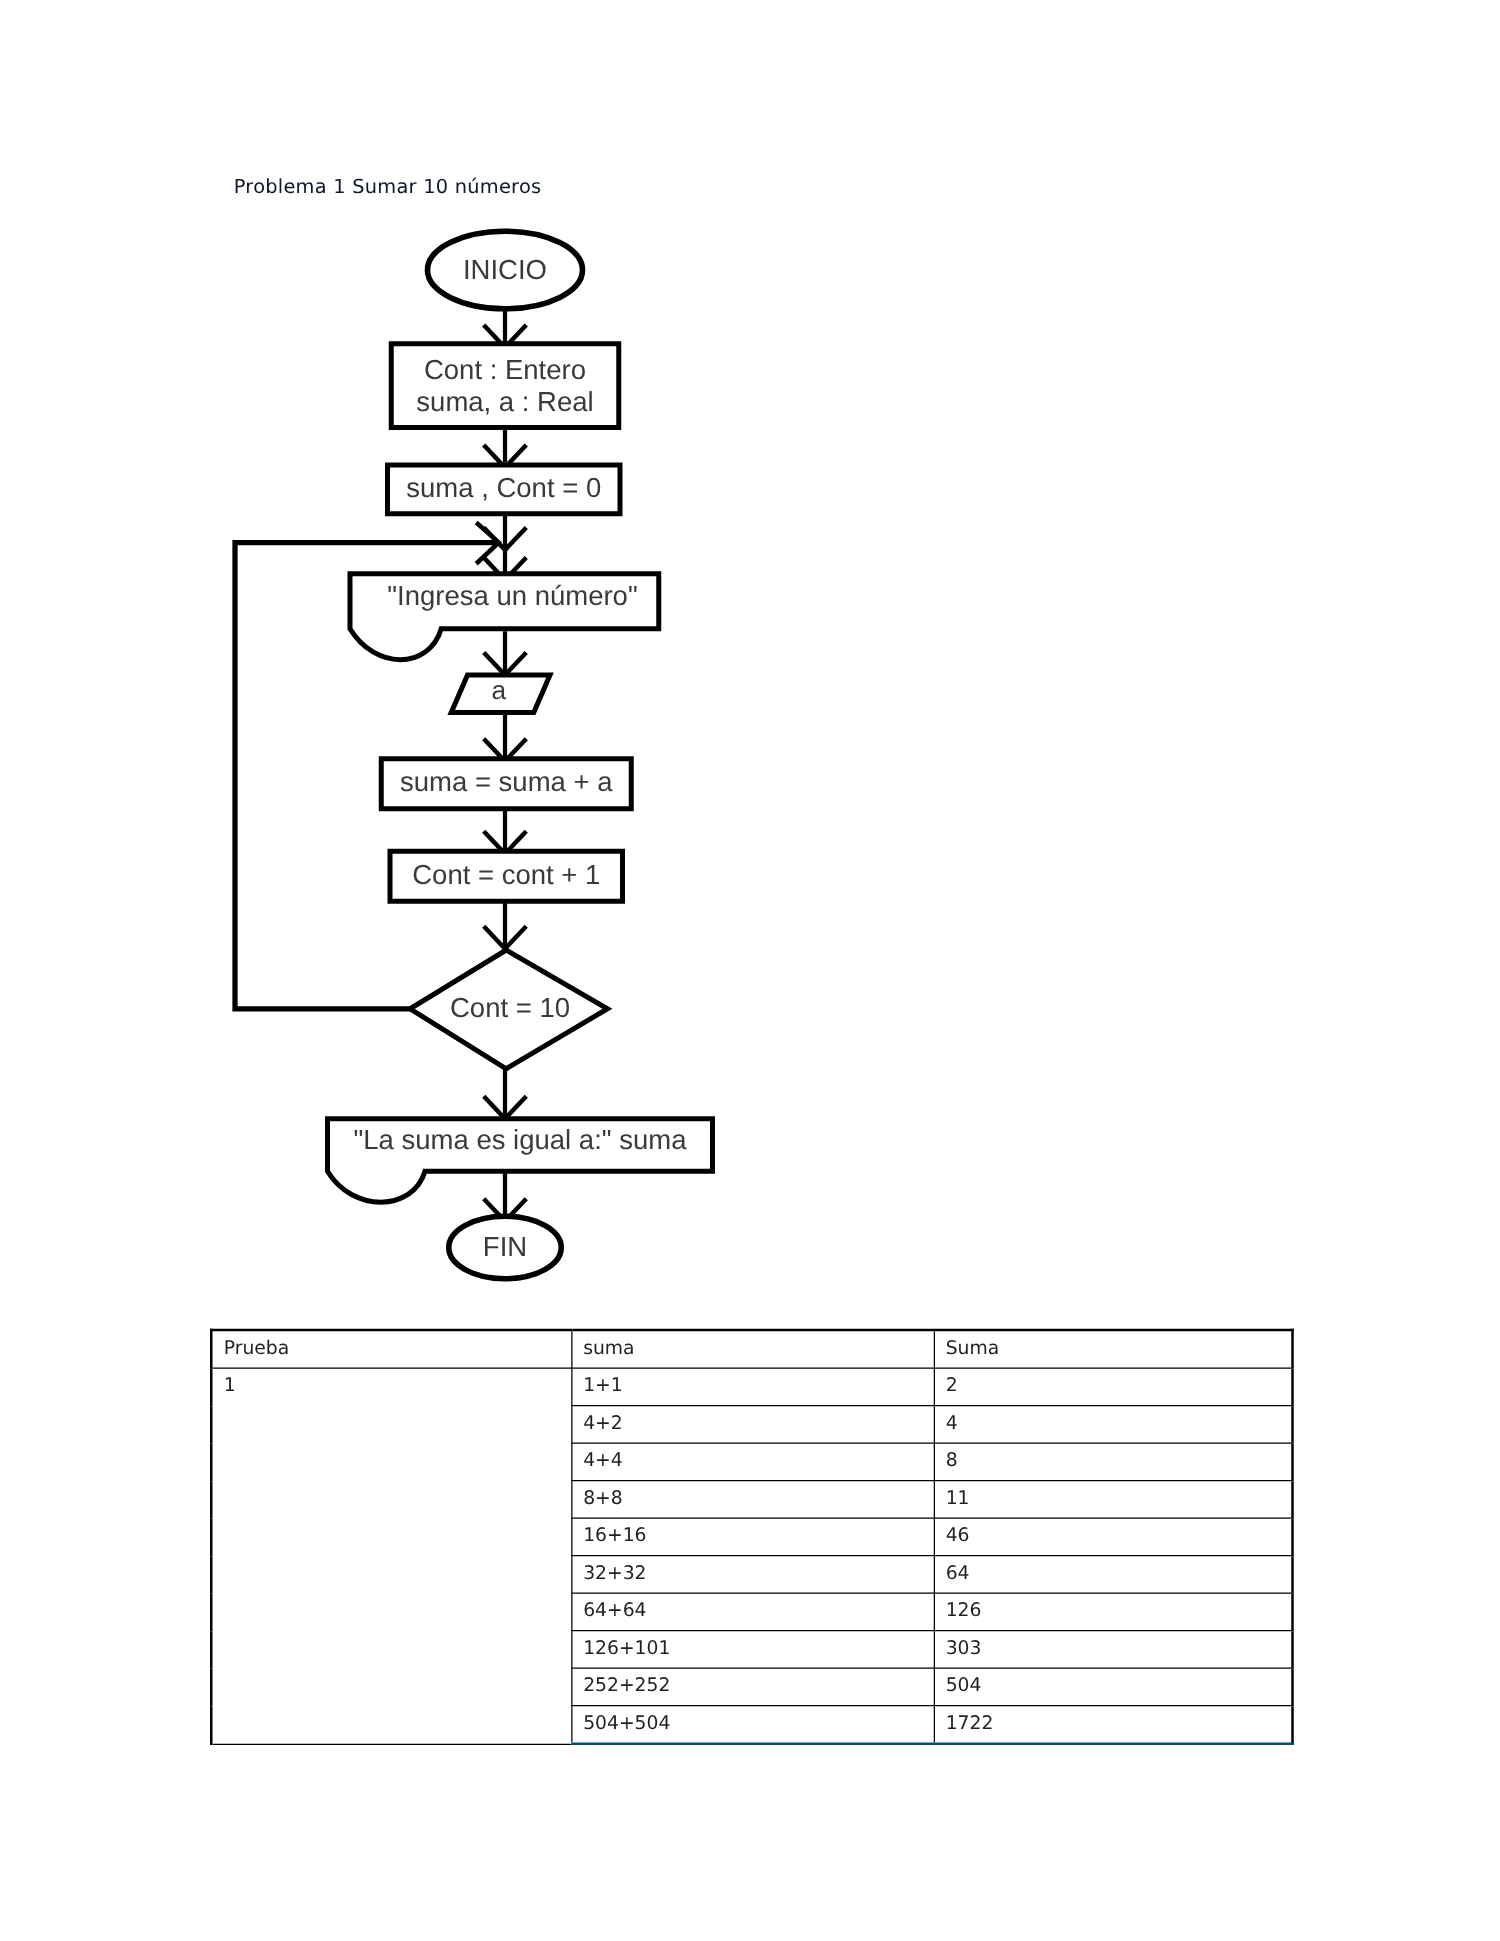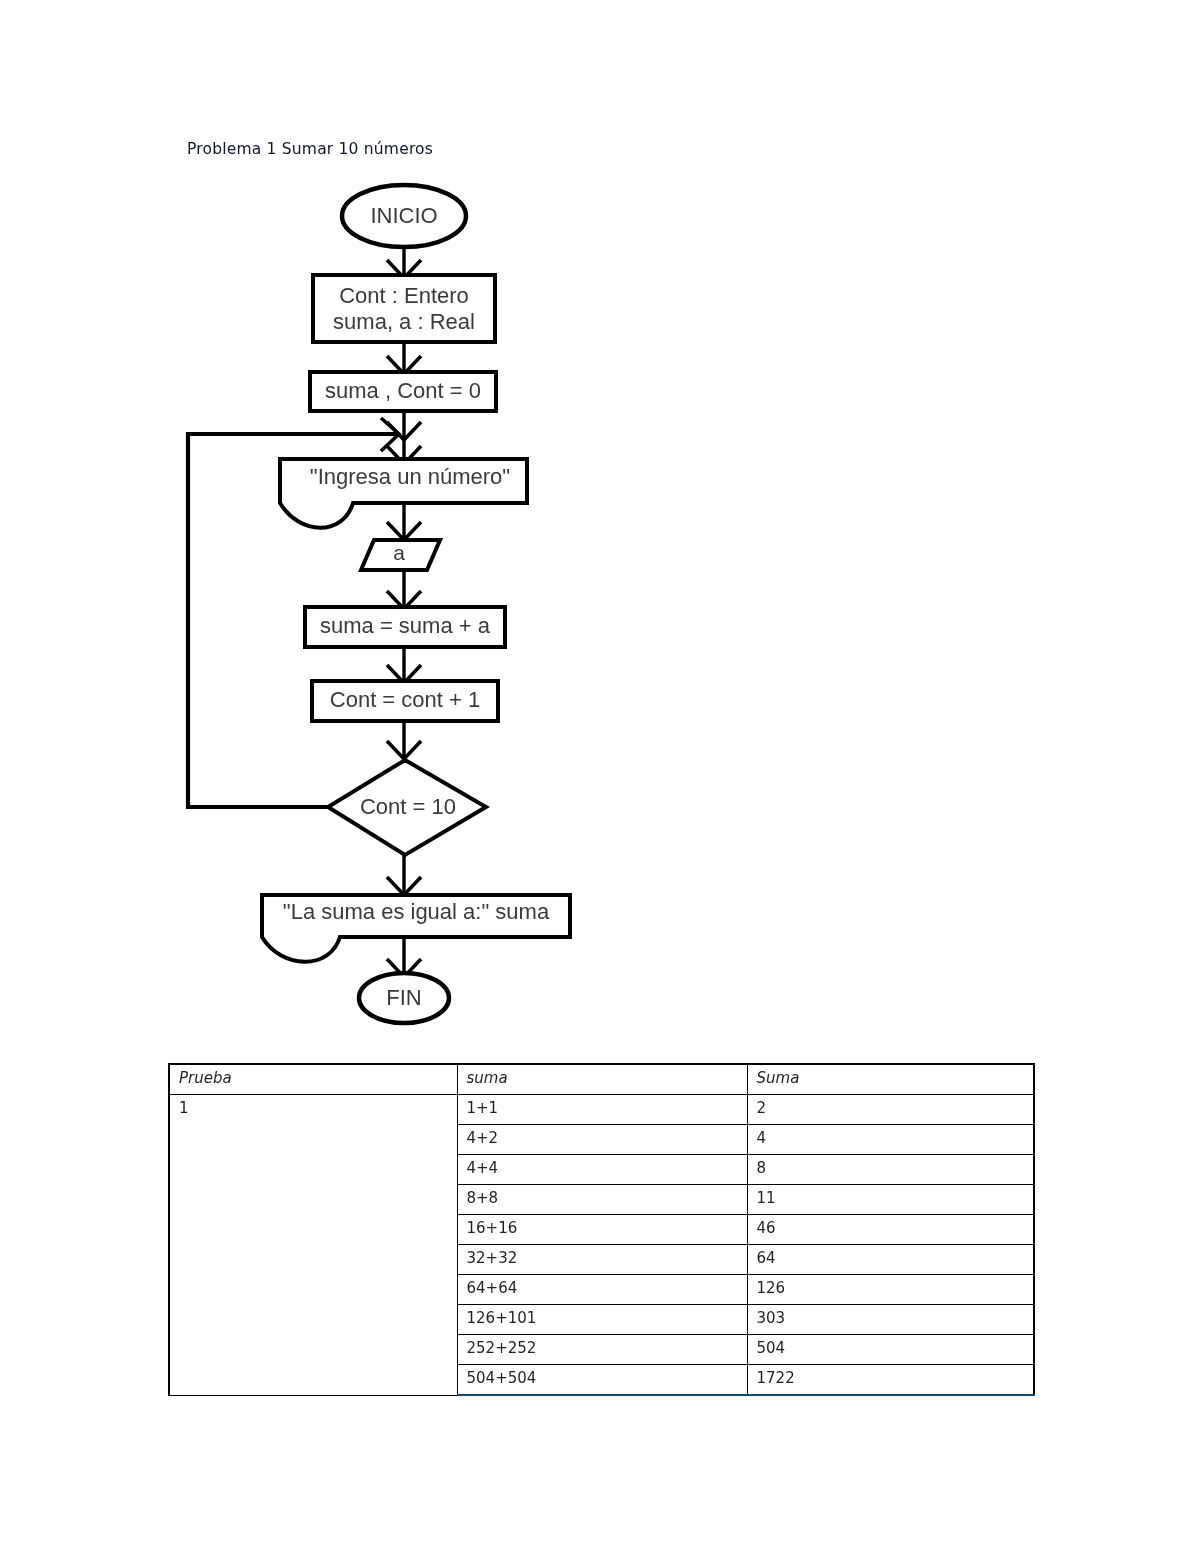--- a/index.html
+++ b/index.html
@@ -94,21 +94,20 @@
     border: 1px solid #000000;
     padding: 5px 9px 6px 9px;
     text-align: left;
     font-weight: normal;
     vertical-align: top;
     height: 18px;
     line-height: 1.15;
   }
   #trace-table thead th {
     border-top: 2px solid #000000;
-    font-style: italic;
   }
   #trace-table .first-col {
     border-right: 1px solid #000000;
   }
   #trace-table tbody tr:last-child td {
     border-bottom: 2px solid #0c4a6e;
   }
   #trace-table td.left-edge,
   #trace-table th.left-edge { border-left: 2px solid #000000; }
   #trace-table td.right-edge,

